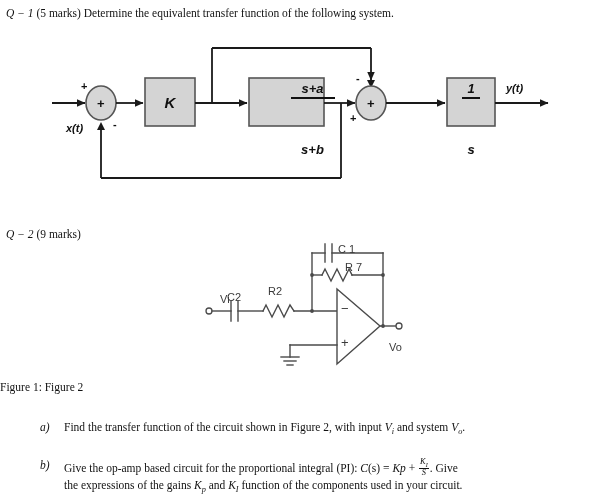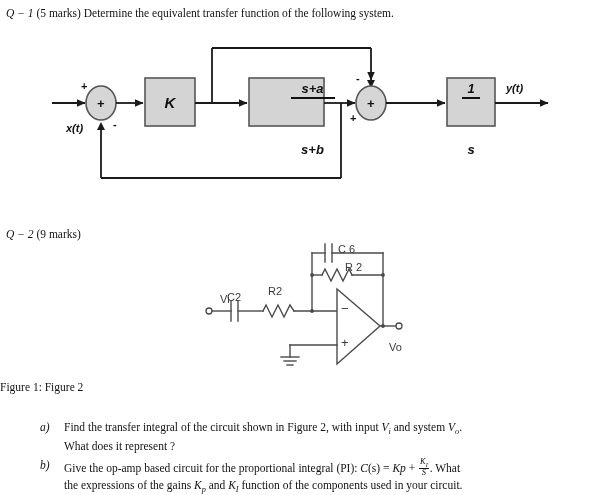--- a/index.html
+++ b/index.html
@@ -150,28 +150,27 @@
 
   <div class="q-line" id="q2-heading">
     <span class="mathvar">Q − 2</span>
     <span>(9 marks)</span>
   </div>
 
   <div class="figcaption">Figure 1: Figure 2</div>
 
   <div class="item" id="item-a">
     <span class="marker">a)</span>
-    <span>Find the transfer integral of the circuit shown in Figure 2, with input </span><span class="mathvar">V</span><sub class="sm mathvar">i</sub><span> and system </span><span class="mathvar">V</span><sub class="sm mathvar">o</sub><span>.</span>
+    <span>Find the transfer function of the circuit shown in Figure 2, with input </span><span class="mathvar">V</span><sub class="sm mathvar">i</sub><span> and system </span><span class="mathvar">V</span><sub class="sm mathvar">o</sub><span>.</span>
     <br>
-    <span>What does it represent ?</span>
   </div>
 
   <div class="item" id="item-b">
     <span class="marker">b)</span>
-    <span>Give the op-amp based circuit for the proportional integral (PI): </span><span class="mathvar">C</span><span>(s)</span><span> = </span><span class="mathvar">Kp</span><span> + </span><span class="frac"><span class="num mathvar"><span>K</span><sub class="sm">I</sub></span><span class="den mathvar">S</span></span><span>. What</span>
+    <span>Give the op-amp based circuit for the proportional integral (PI): </span><span class="mathvar">C</span><span>(s)</span><span> = </span><span class="mathvar">Kp</span><span> + </span><span class="frac"><span class="num mathvar"><span>K</span><sub class="sm">I</sub></span><span class="den mathvar">S</span></span><span>. Give</span>
     <br>
     <span>the expressions of the gains </span><span class="mathvar">K</span><sub class="sm mathvar">p</sub><span> and </span><span class="mathvar">K</span><sub class="sm mathvar">I</sub><span> function of the components used in your circuit.</span>
   </div>
 
   <div class="canvas">
     <svg width="602" height="495" viewBox="0 0 602 495" xmlns="http://www.w3.org/2000/svg">
       <defs>
         <marker id="arrRight" markerWidth="9" markerHeight="8" refX="8.5" refY="4" orient="auto" markerUnits="userSpaceOnUse">
           <path d="M0,0 L9,4 L0,8 z" fill="#1a1a1a"></path>
         </marker>
@@ -283,19 +282,19 @@
     <span class="fnum">1</span>
     <span class="fbar" style="width:18px;"></span>
     <span class="fden">s</span>
   </div>
 
   <div class="sig-label" style="left:506px; top:82px; font-size:11px;">y(t)</div>
 
   <div class="ckt-label" style="left:196px; top:293px;margin-left:24px;">Vi</div>
   <div class="ckt-label" style="left:227px; top:291px;">C2</div>
   <div class="ckt-label" style="left:268px; top:285px;">R2</div>
-  <div class="ckt-label" style="left:338px; top:243px;">C 6</div>
-  <div class="ckt-label" style="left:345px; top:261px;">R 2</div>
+  <div class="ckt-label" style="left:338px; top:243px;">C 1</div>
+  <div class="ckt-label" style="left:345px; top:261px;">R 7</div>
   <div class="ckt-label" style="left:341px; top:301px; font-size:13px;">−</div>
   <div class="ckt-label" style="left:341px; top:335px; font-size:13px;">+</div>
   <div class="ckt-label" style="left:389px; top:341px;">Vo</div>
 
 </div>
 
 </body></html>

